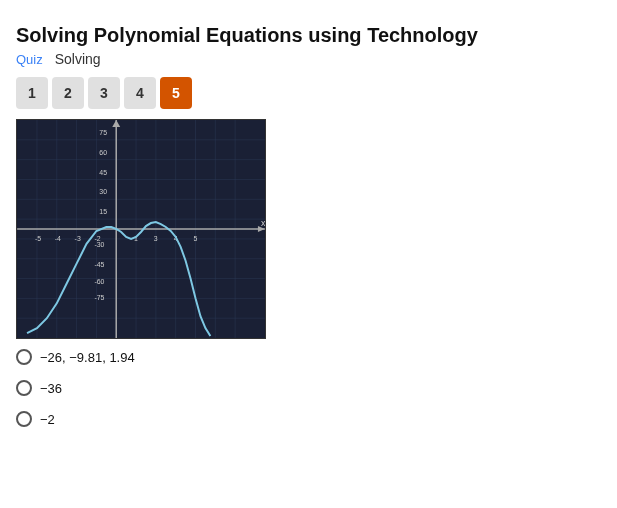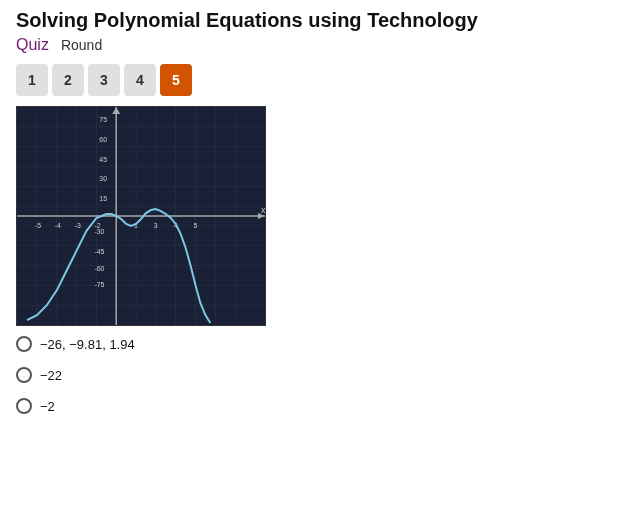--- a/index.html
+++ b/index.html
@@ -7,37 +7,37 @@
       font-family: Arial, sans-serif;
       background: #f0f0f0;
       width: 617px;
       min-height: 508px;
       overflow: hidden;
     }
     .page {
       width: 617px;
       min-height: 508px;
       background: #fff;
-      padding: 9px 16px;
+      padding: 24px 16px;
     }
     .title {
       font-size: 20px;
       font-weight: bold;
       color: #111;
       margin-bottom: 4px;
     }
     .subtitle-row {
       display: flex;
       align-items: center;
       gap: 12px;
       margin-bottom: 10px;
     }
     .quiz-label {
-      font-size: 16px;
-      color: #701a75;
+      font-size: 13px;
+      color: #3b82f6;
     }
     .active-badge {
       font-size: 14px;
       color: #333;
     }
     .tabs-row {
       display: flex;
       gap: 4px;
       margin-bottom: 10px;
     }
@@ -106,21 +106,21 @@
   </style>
 </head>
 <body>
 
 <div class="page">
 
   <div class="title">Solving Polynomial Equations using Technology</div>
 
   <div class="subtitle-row">
     <span class="quiz-label">Quiz</span>
-    <span class="active-badge">Round</span>
+    <span class="active-badge">Solving</span>
   </div>
 
   <div class="tabs-row">
     <button class="tab-btn default">1</button>
     <button class="tab-btn default">2</button>
     <button class="tab-btn default">3</button>
     <button class="tab-btn default">4</button>
     <button class="tab-btn active">5</button>
   </div>
 
@@ -186,21 +186,21 @@
   </div>
 
 
   <div class="options-list">
     <div class="option-item">
       <div class="option-radio"></div>
       <span class="option-label">−26, −9.81, 1.94</span>
     </div>
     <div class="option-item">
       <div class="option-radio"></div>
-      <span class="option-label">−22</span>
+      <span class="option-label">−36</span>
     </div>
     <div class="option-item">
       <div class="option-radio"></div>
       <span class="option-label">−2</span>
     </div>
   </div>
 
 </div>
 
 </body></html>

